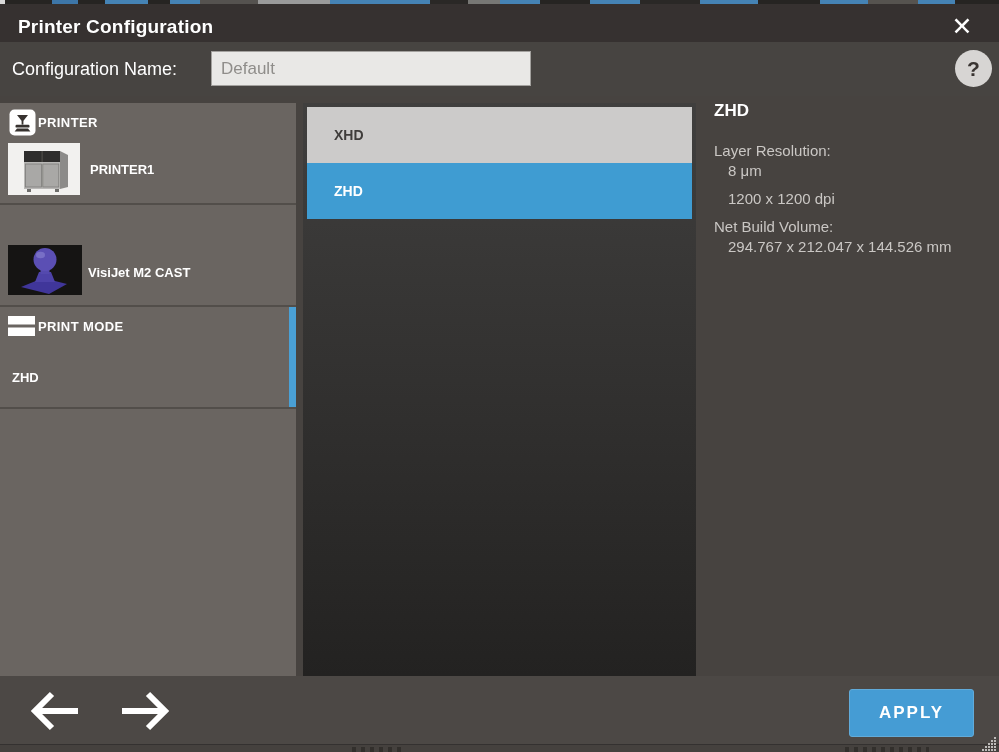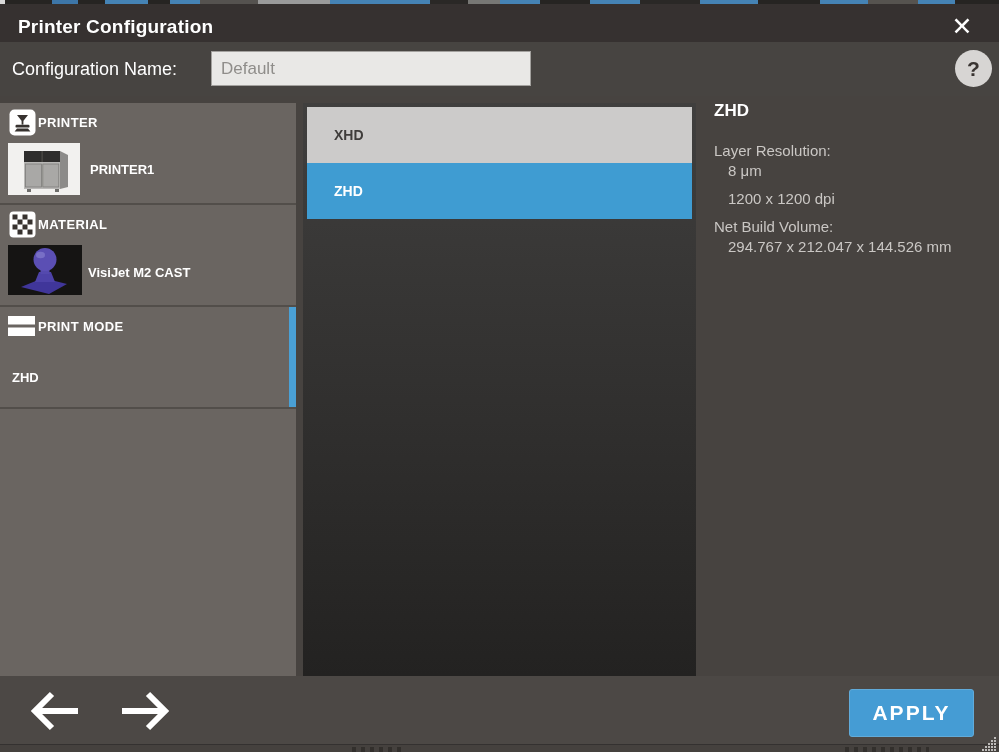--- a/index.html
+++ b/index.html
@@ -58,21 +58,21 @@
   .details{position:absolute;left:714px;top:101px;width:282px;color:#cac7c4;}
   .d-title{color:#ffffff;font-size:17px;font-weight:700;margin-bottom:20px;}
   .d-label{font-size:15px;line-height:20px;}
   .d-value{font-size:15px;line-height:20px;padding-left:14px;margin-bottom:8px;}
 
   
   .footer{position:absolute;left:0;top:676px;width:999px;height:68px;background:#4c4845;}
   .nav-btn{position:absolute;top:13px;width:56px;height:44px;cursor:pointer;background:none;border:none;padding:0;}
   .back{left:26px;} .forward{left:118px;}
   .apply-btn{position:absolute;left:849px;top:13px;width:125px;height:48px;background:#459cd4;border-radius:3px;
-         border:1px solid #61abda;box-sizing:border-box;color:#ffffff;font-size:21px;font-weight:700;
+         border:1px solid #61abda;box-sizing:border-box;color:#ffffff;font-size:17px;font-weight:700;
          letter-spacing:2px;display:flex;align-items:center;justify-content:center;cursor:pointer;}
 
   
   .bottom-strip{position:absolute;left:0;top:744px;width:999px;height:8px;background:#45413e;
          border-top:1px solid #343130;box-sizing:border-box;}
   .frag{position:absolute;top:2px;height:5px;opacity:.85;
          background:repeating-linear-gradient(90deg,#2f2c29 0 4px,rgba(0,0,0,0) 4px 9px);}
   .frag-a{left:352px;width:50px;}
   .frag-b{left:845px;width:84px;}
   .grip{position:absolute;right:2px;top:736px;width:16px;height:16px;cursor:nwse-resize;}
@@ -122,38 +122,20 @@
           <rect x="17.5" y="21" width="16" height="23" fill="#a9a8a6" stroke="#7d7c7a" stroke-width="0.8"></rect>
           <rect x="34.8" y="21" width="16" height="23" fill="#a9a8a6" stroke="#7d7c7a" stroke-width="0.8"></rect>
           <rect x="19" y="46" width="4" height="3" fill="#6e6d6b"></rect>
           <rect x="47" y="46" width="4" height="3" fill="#6e6d6b"></rect>
         </svg>
       </div>
       <span class="item-label printer-item">PRINTER1</span>
     </div>
 
     <div class="section">
-      <div class="sec-header">
-        <span class="sicon">
-          <svg width="27" height="27" viewBox="0 0 27 27">
-            <rect x="0.5" y="0.5" width="26" height="26" rx="4" fill="#ffffff"></rect>
-            <g fill="#37322f">
-              <rect x="3.5" y="3.5" width="5" height="5"></rect>
-                <rect x="13.5" y="3.5" width="5" height="5"></rect>
-              <rect x="8.5" y="8.5" width="5" height="5"></rect>
-                <rect x="18.5" y="8.5" width="5" height="5"></rect>
-              <rect x="3.5" y="13.5" width="5" height="5"></rect>
-                <rect x="13.5" y="13.5" width="5" height="5"></rect>
-              <rect x="8.5" y="18.5" width="5" height="5"></rect>
-                <rect x="18.5" y="18.5" width="5" height="5"></rect>
-            </g>
-          </svg>
-        </span>
-        <span class="sec-title">MATERIAL</span>
-      </div>
       <div class="thumb material-thumb">
         <svg width="74" height="50" viewBox="0 0 74 50">
           <rect width="74" height="50" fill="#151413"></rect>
           <polygon points="13,42 35,33 59,39 41,49" fill="#40369a"></polygon>
           <polygon points="27,37 47,37 43,27 31,27" fill="#4d42a8"></polygon>
           <rect x="32.5" y="23" width="9" height="6" fill="#5449ae"></rect>
           <circle cx="37" cy="14.5" r="11.5" fill="#5b4fb4"></circle>
           <ellipse cx="32.5" cy="10" rx="4.5" ry="3.2" fill="#8279cc" opacity="0.75"></ellipse>
         </svg>
       </div>

